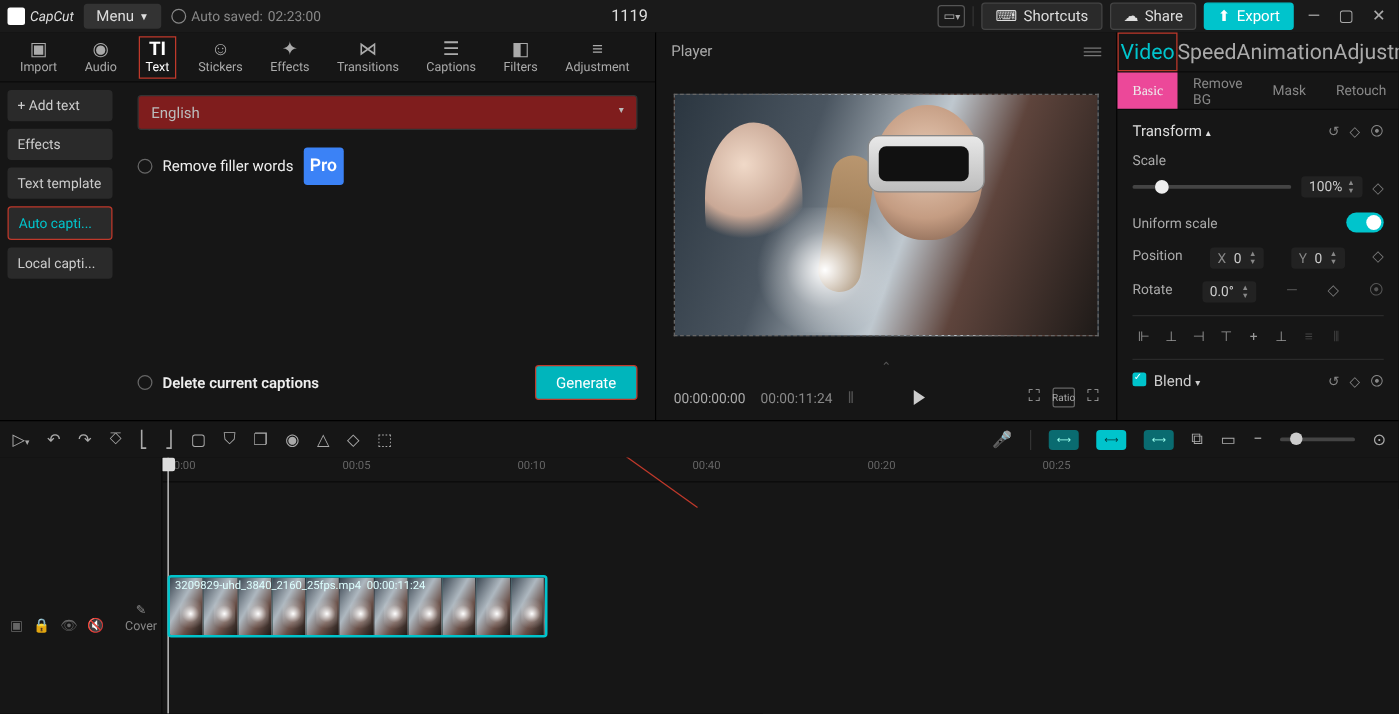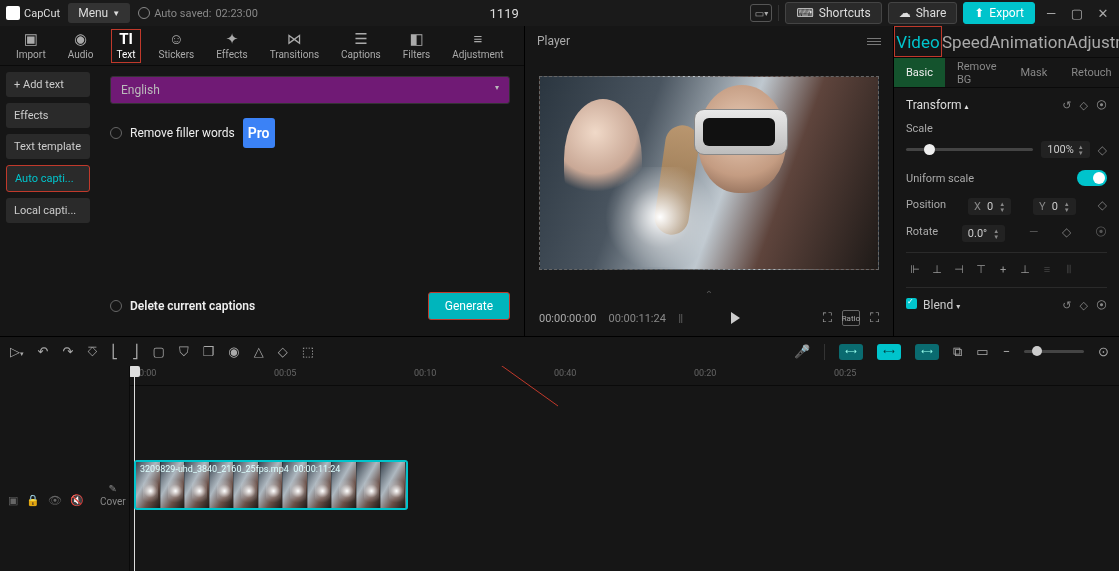--- a/index.html
+++ b/index.html
@@ -1,18 +1,18 @@
 <!DOCTYPE html>
 <html><head>
 <meta charset="utf-8">
 <style>
 * { margin:0; padding:0; box-sizing:border-box; font-family:-apple-system,BlinkMacSystemFont,"Segoe UI",Roboto,sans-serif; }
 body { background:#0d0d0d; color:#ccc; width:1119px; height:571px; overflow:hidden; font-size:12px; }
 .titlebar { height:26px; background:#1a1a1a; display:flex; align-items:center; padding:0 6px; gap:8px; }
-.logo { display:flex; align-items:center; gap:4px; font-size:11px; color:#ddd; }
+.logo { display:flex; align-items:center; gap:4px; font-size:11px; color:#ddd;font-style:italic; }
 .logo-icon { width:14px; height:14px; background:#fff; border-radius:2px; }
 .menu-btn { background:#333; color:#ddd; padding:3px 10px; border-radius:3px; display:flex; align-items:center; gap:4px; cursor:pointer; }
 .chev { font-size:8px; }
 .autosave { display:flex; align-items:center; gap:4px; color:#888; font-size:11px; }
 .cloud-icon { width:12px; height:12px; border-radius:50%; border:1px solid #888; background:transparent; }
 .tb-center { flex:1; text-align:center; color:#ddd; font-size:13px; }
 .tb-right { display:flex; gap:6px; align-items:center; }
 .tb-icbtn { width:22px; height:18px; border:1px solid #555; border-radius:3px; display:flex; align-items:center; justify-content:center; font-size:10px; color:#aaa; cursor:pointer; }
 .tb-btn { background:#2a2a2a; border:1px solid #444; padding:3px 10px; border-radius:3px; color:#ddd; display:flex; align-items:center; gap:5px; cursor:pointer; }
 .tb-btn.exp { background:#00c4cc; color:#fff; border-color:#00c4cc; }
@@ -24,21 +24,21 @@
 .media-tab { display:flex; flex-direction:column; align-items:center; gap:2px; color:#aaa; cursor:pointer; font-size:10px; padding:2px 4px; }
 .media-tab .mt-icon { font-size:15px; line-height:1; }
 .media-tab.active { color:#fff; }
 .box-hi { border:1px solid #c0392b; }
 .left-body { flex:1; display:flex; }
 .left-side { width:96px; padding:6px; display:flex; flex-direction:column; gap:6px; }
 .ls-item { background:#2a2a2a; padding:6px 8px; border-radius:3px; color:#ccc; font-size:11px; cursor:pointer; text-align:left; white-space:nowrap; overflow:hidden; text-overflow:ellipsis; }
 .ls-item.active { color:#00c4cc; }
 .left-main { flex:1; padding:10px 14px; display:flex; flex-direction:column; }
 .lm-title { color:#eee; font-weight:600; font-size:12px; margin-bottom:10px; }
-.lm-select { background:#701a75; border:1px solid #333; color:#bbb; padding:6px 10px; border-radius:3px; display:flex; justify-content:space-between; cursor:pointer; }
+.lm-select { background:#7f1d1d; border:1px solid #333; color:#bbb; padding:6px 10px; border-radius:3px; display:flex; justify-content:space-between; cursor:pointer; }
 .lm-row { display:flex; align-items:center; gap:8px; margin-top:14px; }
 .radio-empty { width:12px; height:12px; border:1px solid #666; border-radius:50%; }
 .pro-badge { background:#3b82f6; color:#fff; font-size:14px; padding:7px 5px; border-radius:3px; font-weight:600; }
 .lm-bottom { margin-top:auto; display:flex; align-items:center; justify-content:space-between; padding-bottom:6px; }
 .gen-btn { background:#00b5bc; color:#fff; padding:6px 16px; border-radius:3px; cursor:pointer; font-size:12px; }
 
 .player-area { flex:1; background:#161616; border-right:1px solid #000; display:flex; flex-direction:column; }
 .player-head { height:30px; display:flex; align-items:center; justify-content:space-between; padding:0 12px; color:#aaa; }
 .hamb { display:flex; flex-direction:column; gap:2px; }
 .hamb span { width:14px; height:1px; background:#777; }
@@ -56,21 +56,21 @@
 .pc-right { margin-left:auto; display:flex; gap:10px; }
 .pc-ib { width:18px; height:16px; border:1px solid #666; border-radius:2px; display:flex; align-items:center; justify-content:center; font-size:8px; cursor:pointer; }
 .pc-ic { font-size:13px; cursor:pointer; }
 
 .right-panel { width:225px; background:#161616; display:flex; flex-direction:column; }
 .rp-tabs { height:32px; display:flex; border-bottom:1px solid #0a0a0a; }
 .rp-tab { flex:1; display:flex; align-items:center; justify-content:center; color:#aaa; cursor:pointer; font-size:17px; }
 .rp-tab.active { color:#00c4cc; }
 .rp-sub { height:30px; display:flex; border-bottom:1px solid #0a0a0a; }
 .rp-sub-tab { padding:0 12px; display:flex; align-items:center; color:#888; cursor:pointer; font-size:11px; }
-.rp-sub-tab.active { background:#14532d; color:#eee; }
+.rp-sub-tab.active { background:#ec4899; color:#eee;font-family:Liberation Serif, serif; }
 .rp-body { padding:10px 12px; flex:1; }
 .rp-sec { display:flex; align-items:center; justify-content:space-between; color:#ddd; font-size:12px; margin-bottom:10px; }
 .rp-icons { display:flex; gap:8px; color:#888; font-size:11px; }
 .rp-lbl { color:#aaa; font-size:11px; margin-bottom:6px; }
 .slider-row { display:flex; align-items:center; gap:8px; margin-bottom:12px; }
 .slider { flex:1; height:3px; background:#444; position:relative; border-radius:2px; }
 .slider-thumb { position:absolute; left:18px; top:-4px; width:11px; height:11px; background:#eee; border-radius:50%; }
 .pctbox { background:#222; padding:2px 6px; border-radius:3px; font-size:11px; display:flex; align-items:center; gap:4px; }
 .stepper { display:flex; flex-direction:column; font-size:6px; color:#888; line-height:1; }
 .tog-row { display:flex; justify-content:space-between; align-items:center; margin-bottom:12px; }
@@ -96,21 +96,21 @@
 .timeline { height:205px; background:#161616; display:flex; }
 .tl-left { width:130px; border-right:1px solid #0a0a0a; display:flex; flex-direction:column; }
 .tl-left-icons { margin-top:auto; margin-bottom:64px; display:flex; gap:8px; padding:0 8px; color:#666; font-size:11px; }
 .cover-btn { position:absolute; left:100px; bottom:64px; display:flex; flex-direction:column; align-items:center; gap:2px; color:#888; font-size:10px; cursor:pointer; }
 .tl-main { flex:1; position:relative; overflow:hidden; }
 .ruler { height:20px; position:relative; border-bottom:1px solid #0a0a0a; }
 .ruler-tick { position:absolute; top:2px; font-size:9px; color:#666; }
 .playhead { position:absolute; left:4px; top:0; width:1px; height:100%; background:#ddd; }
 .playhead::before { content:""; position:absolute; left:-5px; top:0; width:11px; height:11px; background:#ddd; border-radius:2px; }
 .arrow-line { position:absolute; left:358px; top:-10px; width:80px; height:60px; pointer-events:none; }
-.clip { position:absolute; left:4px; top:94px; width:274px; height:50px; background:#0a6b70; border:2px solid #00c4cc; border-radius:3px; overflow:hidden; cursor:pointer; }
+.clip { position:absolute; left:4px; top:94px; width:304px; height:50px; background:#0a6b70; border:2px solid #00c4cc; border-radius:3px; overflow:hidden; cursor:pointer; }
 .clip-label { position:absolute; left:4px; top:2px; font-size:9px; color:#dff; z-index:2; white-space:nowrap; }
 .thumbs { display:flex; height:100%; }
 .thumb { flex:1; background:linear-gradient(120deg,#3a4550 0%,#aeb8c0 40%,#6a5048 70%,#1d1916 100%); border-right:1px solid rgba(0,0,0,.3); position:relative; overflow:hidden; }
 .thumb::after { content:""; position:absolute; left:30%; top:30%; width:65%; height:65%; background:radial-gradient(circle,#fff 0%,rgba(255,255,255,.2) 40%,transparent 70%); }
 .tl-rel { position:relative; height:100%; }
 </style>
 </head>
 <body>
 
 <div class="titlebar">

